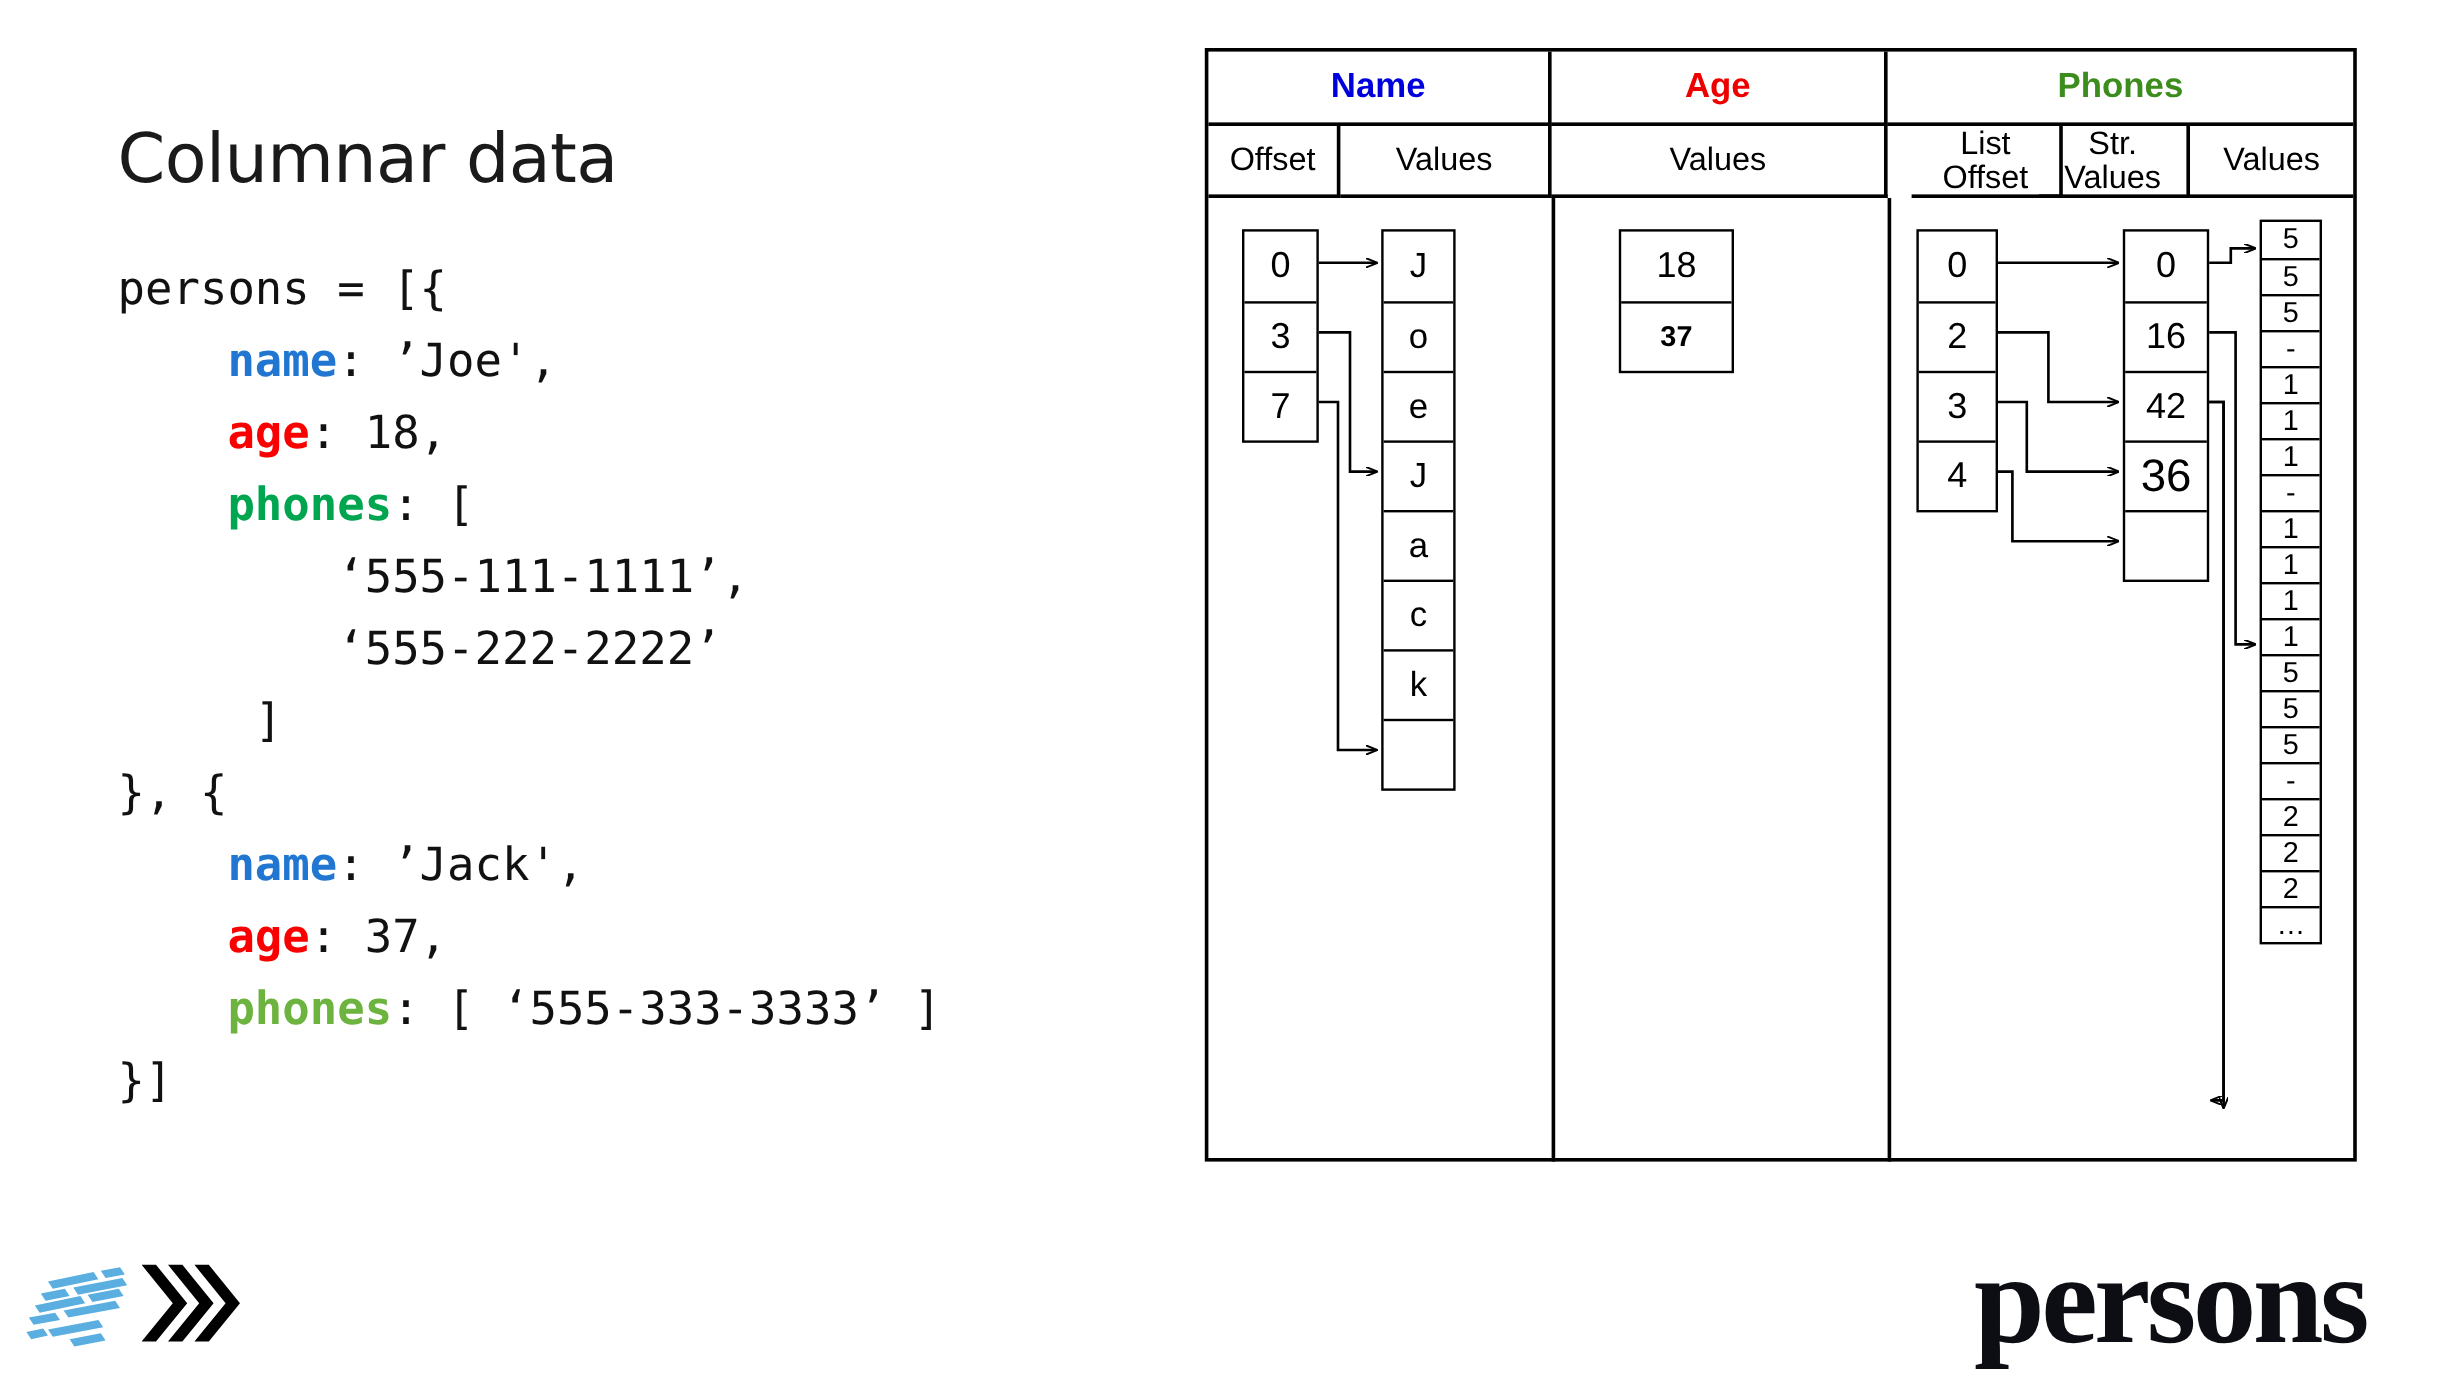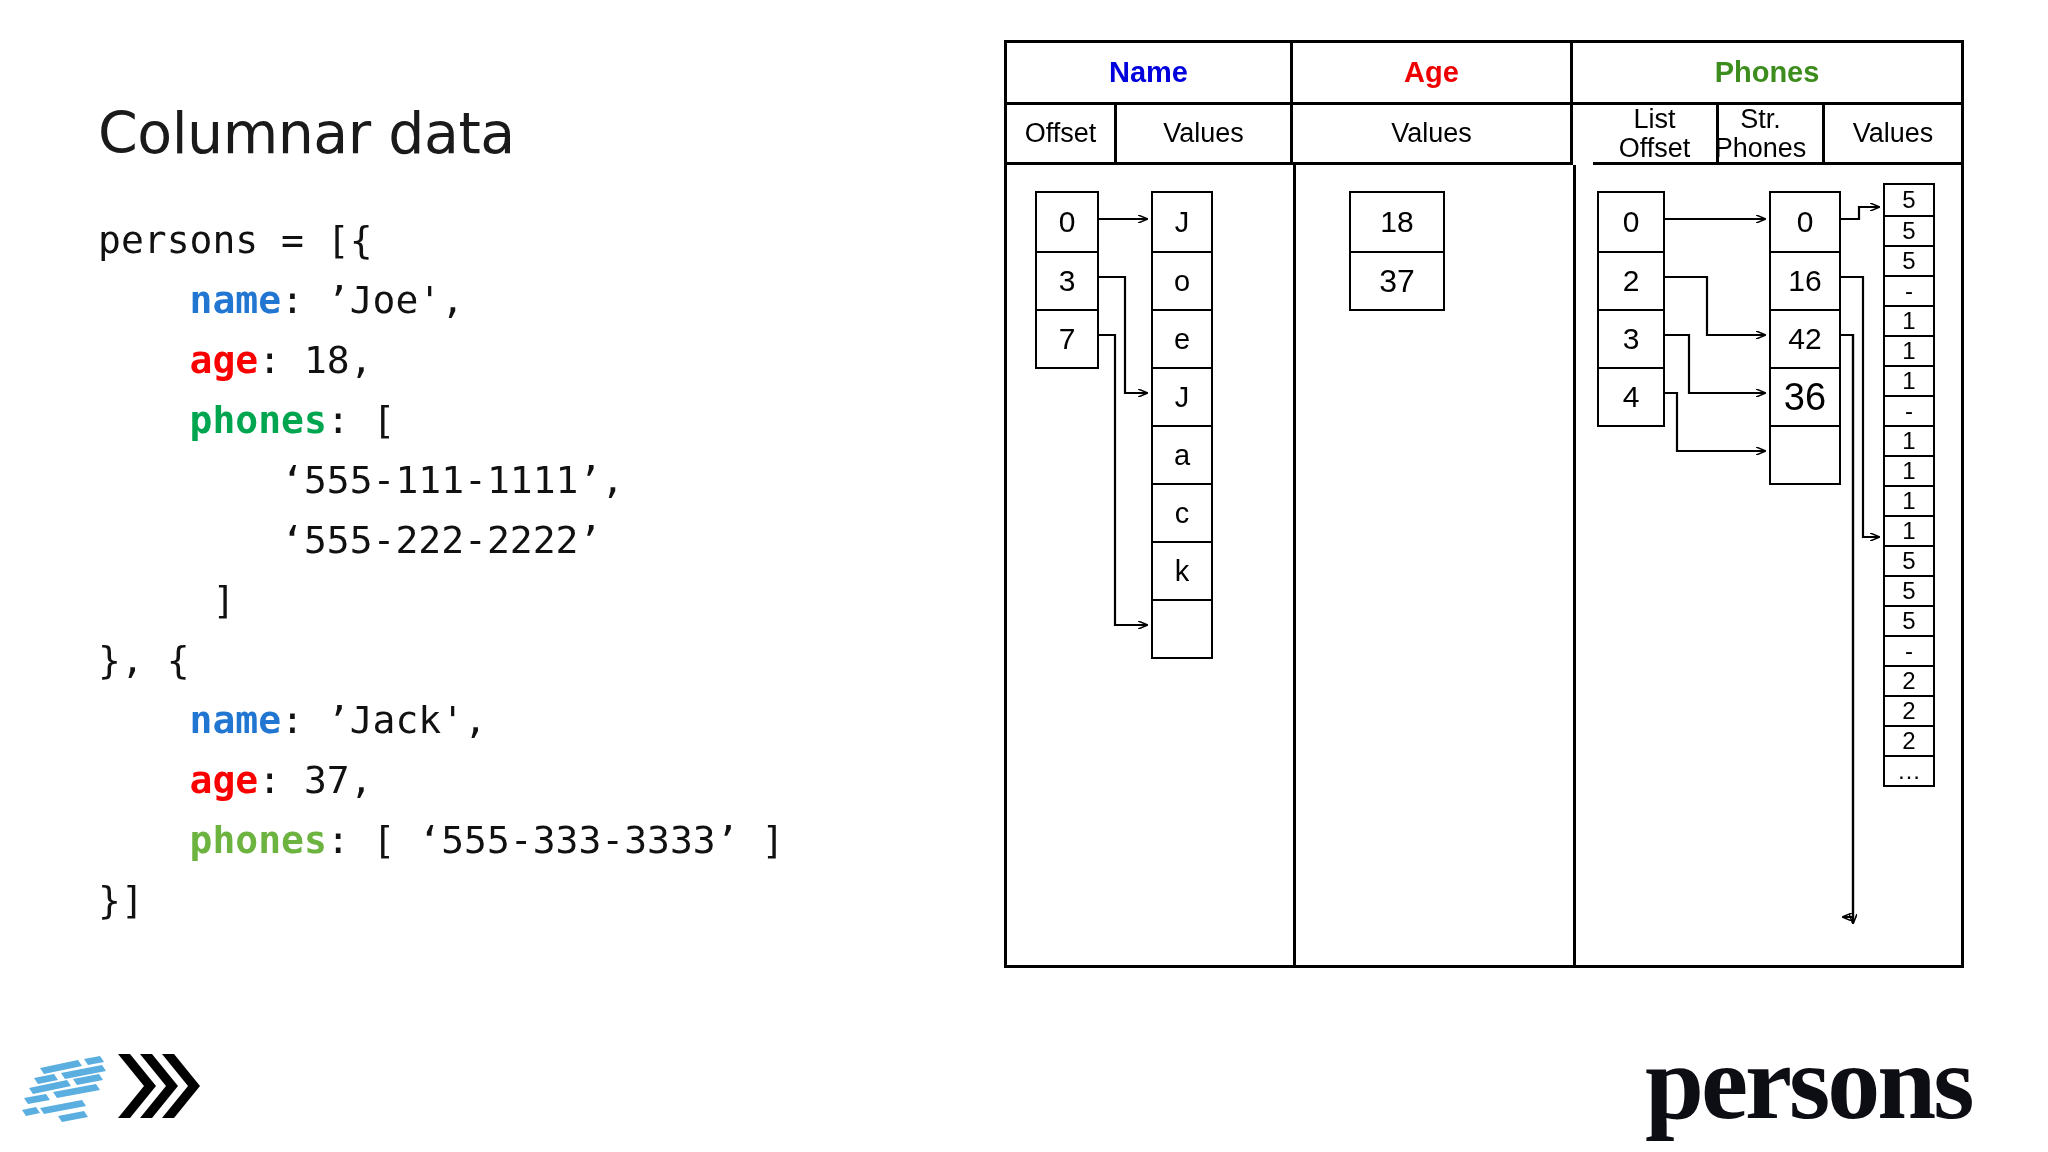--- a/index.html
+++ b/index.html
@@ -139,21 +139,21 @@
     <div class="hdr-cell hdr-top c-phones" style="left:566px;width:388px;">Phones</div>
   </div>
 
   <div class="hdr-row2">
     <div class="hdr-cell hdr-sub vdiv" style="left:0;width:110px;">Offset</div>
     <div class="hdr-cell hdr-sub vdiv" style="left:110px;width:176px;">Values</div>
     <div class="hdr-cell hdr-sub vdiv" style="left:286px;width:280px;">Values</div>
     <div class="hdr-cell hdr-sub vdiv" style="left:566px;width:126px;white-space:pre-line;margin-left:20px;">List
 Offset</div>
     <div class="hdr-cell hdr-sub vdiv" style="left:692px;width:126px;white-space:pre-line;">Str.
-Phones</div>
+Values</div>
     <div class="hdr-cell hdr-sub" style="left:818px;width:136px;">Values</div>
   </div>
 
   <div class="body-sep" style="left:286px;height:803px;"></div>
   <div class="body-sep" style="left:566px;height:803px;"></div>
 
   <div class="boxcol" id="col-name-offset" style="left:28px;top:148px;width:64px;">
       <div class="cellbox" style="height: 58px; font-size: 30px;">0</div>
       <div class="cellbox" style="height: 58px; font-size: 30px;">3</div>
       <div class="cellbox" style="height: 58px; font-size: 30px;">7</div>
@@ -165,21 +165,21 @@
       <div class="cellbox" style="height: 58px; font-size: 29px;">e</div>
       <div class="cellbox" style="height: 58px; font-size: 29px;">J</div>
       <div class="cellbox" style="height: 58px; font-size: 29px;">a</div>
       <div class="cellbox" style="height: 58px; font-size: 29px;">c</div>
       <div class="cellbox" style="height: 58px; font-size: 29px;">k</div>
       <div class="cellbox" style="height: 58px; font-size: 29px;"></div>
     </div>
 
   <div class="boxcol" id="col-age-values" style="left:342px;top:148px;width:96px;">
       <div class="cellbox" style="height: 58px; font-size: 30px;">18</div>
-      <div class="cellbox" style="height: 58px; font-size: 32px;">37</div>
+      <div class="cellbox" style="height: 58px; font-size: 24px; font-weight: bold;">37</div>
     </div>
 
   <div class="boxcol" id="col-phones-list" style="left:590px;top:148px;width:68px;">
       <div class="cellbox" style="height: 58px; font-size: 30px;">0</div>
       <div class="cellbox" style="height: 58px; font-size: 30px;">2</div>
       <div class="cellbox" style="height: 58px; font-size: 30px;">3</div>
       <div class="cellbox" style="height: 58px; font-size: 30px;">4</div>
     </div>
 
   <div class="boxcol" id="col-phones-str" style="left:762px;top:148px;width:72px;">

